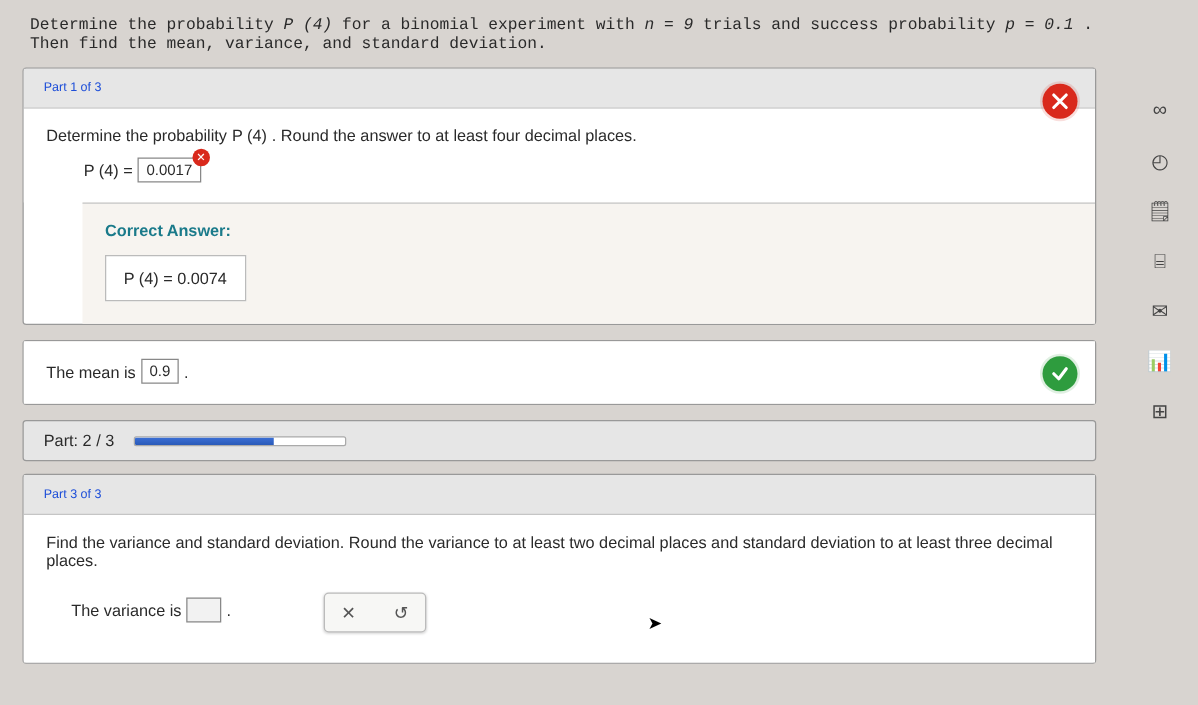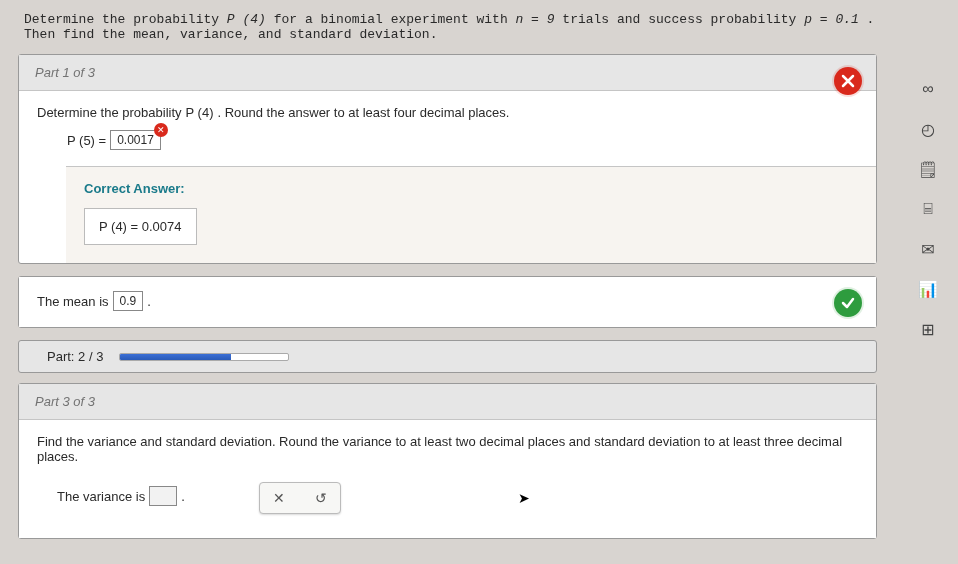--- a/index.html
+++ b/index.html
@@ -28,23 +28,22 @@
       border: 1px solid #999;
       border-radius: 3px;
       margin-bottom: 12px;
       background: #fff;
       position: relative;
     }
     .part-header {
       background: #e6e6e6;
       padding: 10px 16px;
       border-bottom: 1px solid #c5c5c5;
-      font-size: 13px;
-      color: #737373;
-      font-style: italic;
+      font-size: 10px;
+      color: #1d4ed8;
     }
     .part-body {
       padding: 14px 18px 16px 18px;
       background: #fff;
       font-size: 13px;
     }
     .part-body p { margin-bottom: 10px; }
     .input-box {
       display: inline-block;
       border: 1px solid #888;
@@ -96,21 +95,21 @@
       display: inline-block;
       border: 1px solid #bbb;
       background: #fff;
       padding: 10px 14px;
       font-size: 13px;
     }
     .progress-card {
       border: 1px solid #999;
       border-radius: 3px;
       background: #e6e6e6;
-      padding: 8px 28px;
+      padding: 8px 16px;
       margin-bottom: 10px;
       display: flex;
       align-items: center;
       gap: 16px;
       font-size: 13px;
     }
     .progress-track {
       width: 170px; height: 8px;
       background: #fff;
       border: 1px solid #aaa;
@@ -187,21 +186,21 @@
           <path d="M3 3 L13 13 M13 3 L3 13" stroke="#fff" stroke-width="2.5" stroke-linecap="round"></path>
         </svg>
     </div>
     <div class="part-body">
       <p class="line">
         <span>Determine the probability </span>
         <span class="math-var">P (4)</span>
         <span>. Round the answer to at least four decimal places.</span>
       </p>
       <div class="line" style="margin-left:30px;">
-        <span class="math-var">P (5) =</span>
+        <span class="math-var">P (4) =</span>
         <span class="input-box">
           <span>0.0017</span>
           <span class="wrong-marker">✕</span>
         </span>
       </div>
     </div>
     <div class="correct-section">
       <div class="correct-label">Correct Answer:</div>
       <div class="correct-value-box">
         <span class="math-var">P (4) = 0.0074</span>

